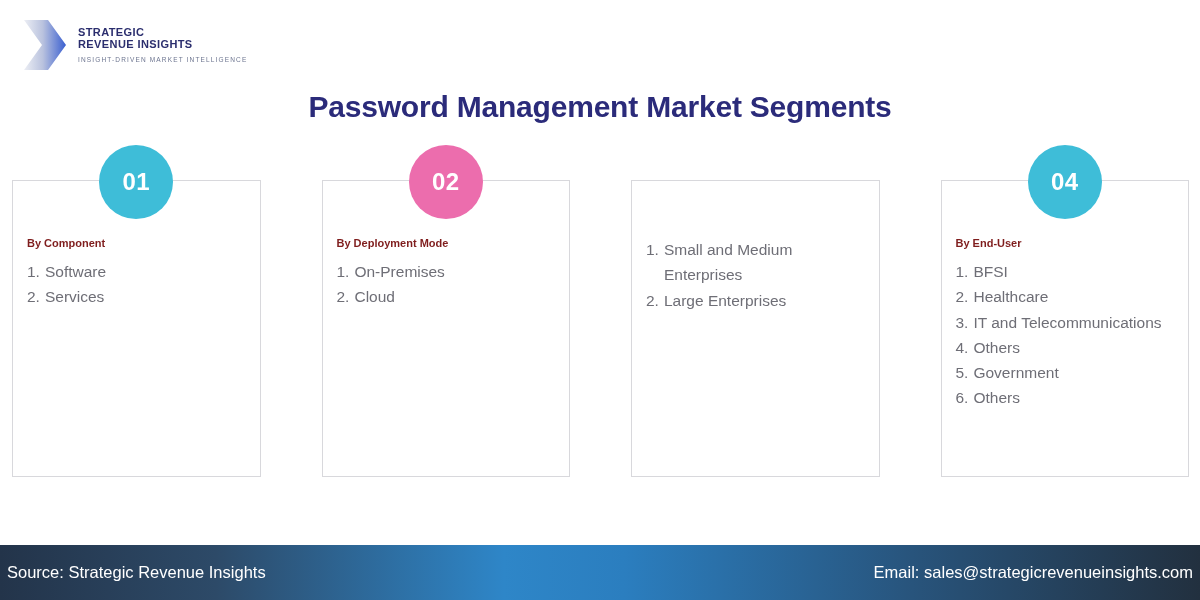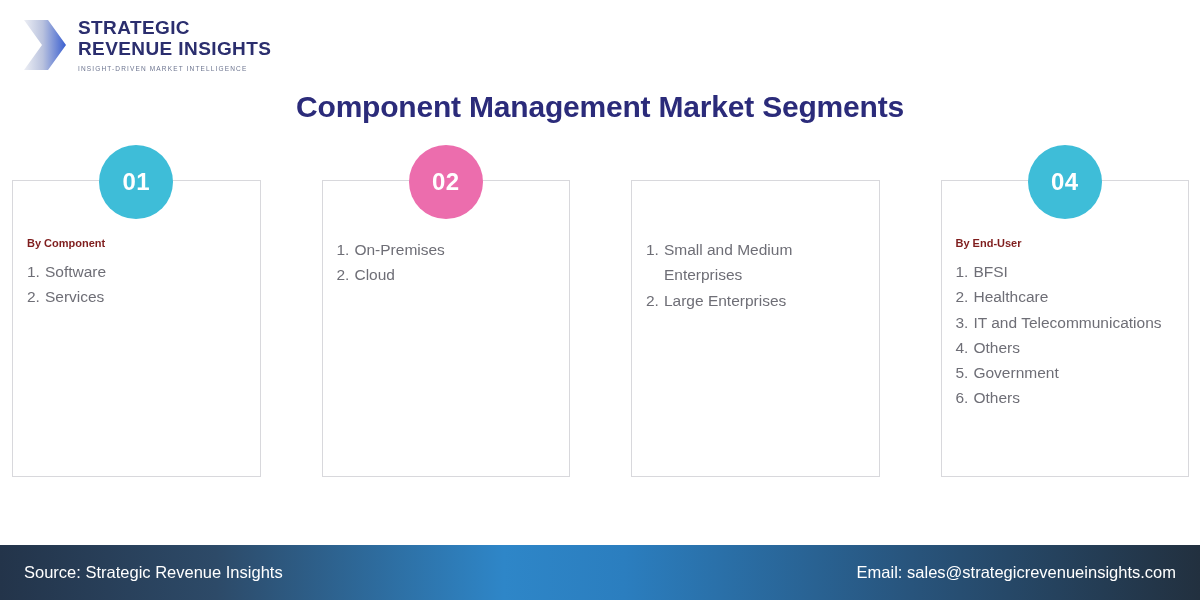--- a/index.html
+++ b/index.html
@@ -29,21 +29,21 @@
     height: 54px;
     flex: 0 0 auto;
     display: block;
   }
   .logo-text {
     display: flex;
     flex-direction: column;
     justify-content: center;
   }
   .logo-line1, .logo-line2 {
-    font-size: 19px;
+    font-size: 11px;
     font-weight: bold;
     color: #2b2e6e;
     letter-spacing: 0.4px;
     line-height: 1.08;
     font-family: "Liberation Sans", sans-serif;
   }
   .logo-tagline {
     margin-top: 6px;
     font-size: 6.5px;
     letter-spacing: 1.15px;
@@ -139,21 +139,21 @@
     background: linear-gradient(90deg,
       #23344a 0%,
       #2d4a68 18%,
       #2e86c8 42%,
       #2b7ebf 52%,
       #28547c 76%,
       #22303f 100%);
     display: flex;
     align-items: center;
     justify-content: space-between;
-    padding: 0 24px;
+    padding: 0 7px;
     box-sizing: border-box;
   }
   .footer-text {
     color: #ffffff;
     font-size: 16.5px;
     white-space: nowrap;
   }
 </style>
 </head>
 <body>
@@ -169,21 +169,21 @@
     </defs>
     <path d="M2 2 L26 2 L44 27 L26 52 L2 52 L20 27 Z" fill="url(#chevGrad)"></path>
   </svg>
   <div class="logo-text">
     <div class="logo-line1">STRATEGIC</div>
     <div class="logo-line2">REVENUE INSIGHTS</div>
     <div class="logo-tagline">INSIGHT-DRIVEN MARKET INTELLIGENCE</div>
   </div>
 </div>
 
-<div class="page-title">Component Management Market Segments</div>
+<div class="page-title">Password Management Market Segments</div>
 
 <div class="cards">
 
   <div class="card">
     <div class="badge" style="background: rgb(62, 189, 216);">
       <span>01</span>
     </div>
     <div class="card-title">By Component</div>
     <ul class="card-list">
       <li>
@@ -194,20 +194,21 @@
         <span class="li-num">2.</span>
         <span class="li-text">Services</span>
       </li>
     </ul>
   </div>
 
   <div class="card">
     <div class="badge" style="background: rgb(236, 109, 173);">
       <span>02</span>
     </div>
+    <div class="card-title">By Deployment Mode</div>
     <ul class="card-list">
       <li>
         <span class="li-num">1.</span>
         <span class="li-text">On-Premises</span>
       </li>
       <li>
         <span class="li-num">2.</span>
         <span class="li-text">Cloud</span>
       </li>
     </ul>

